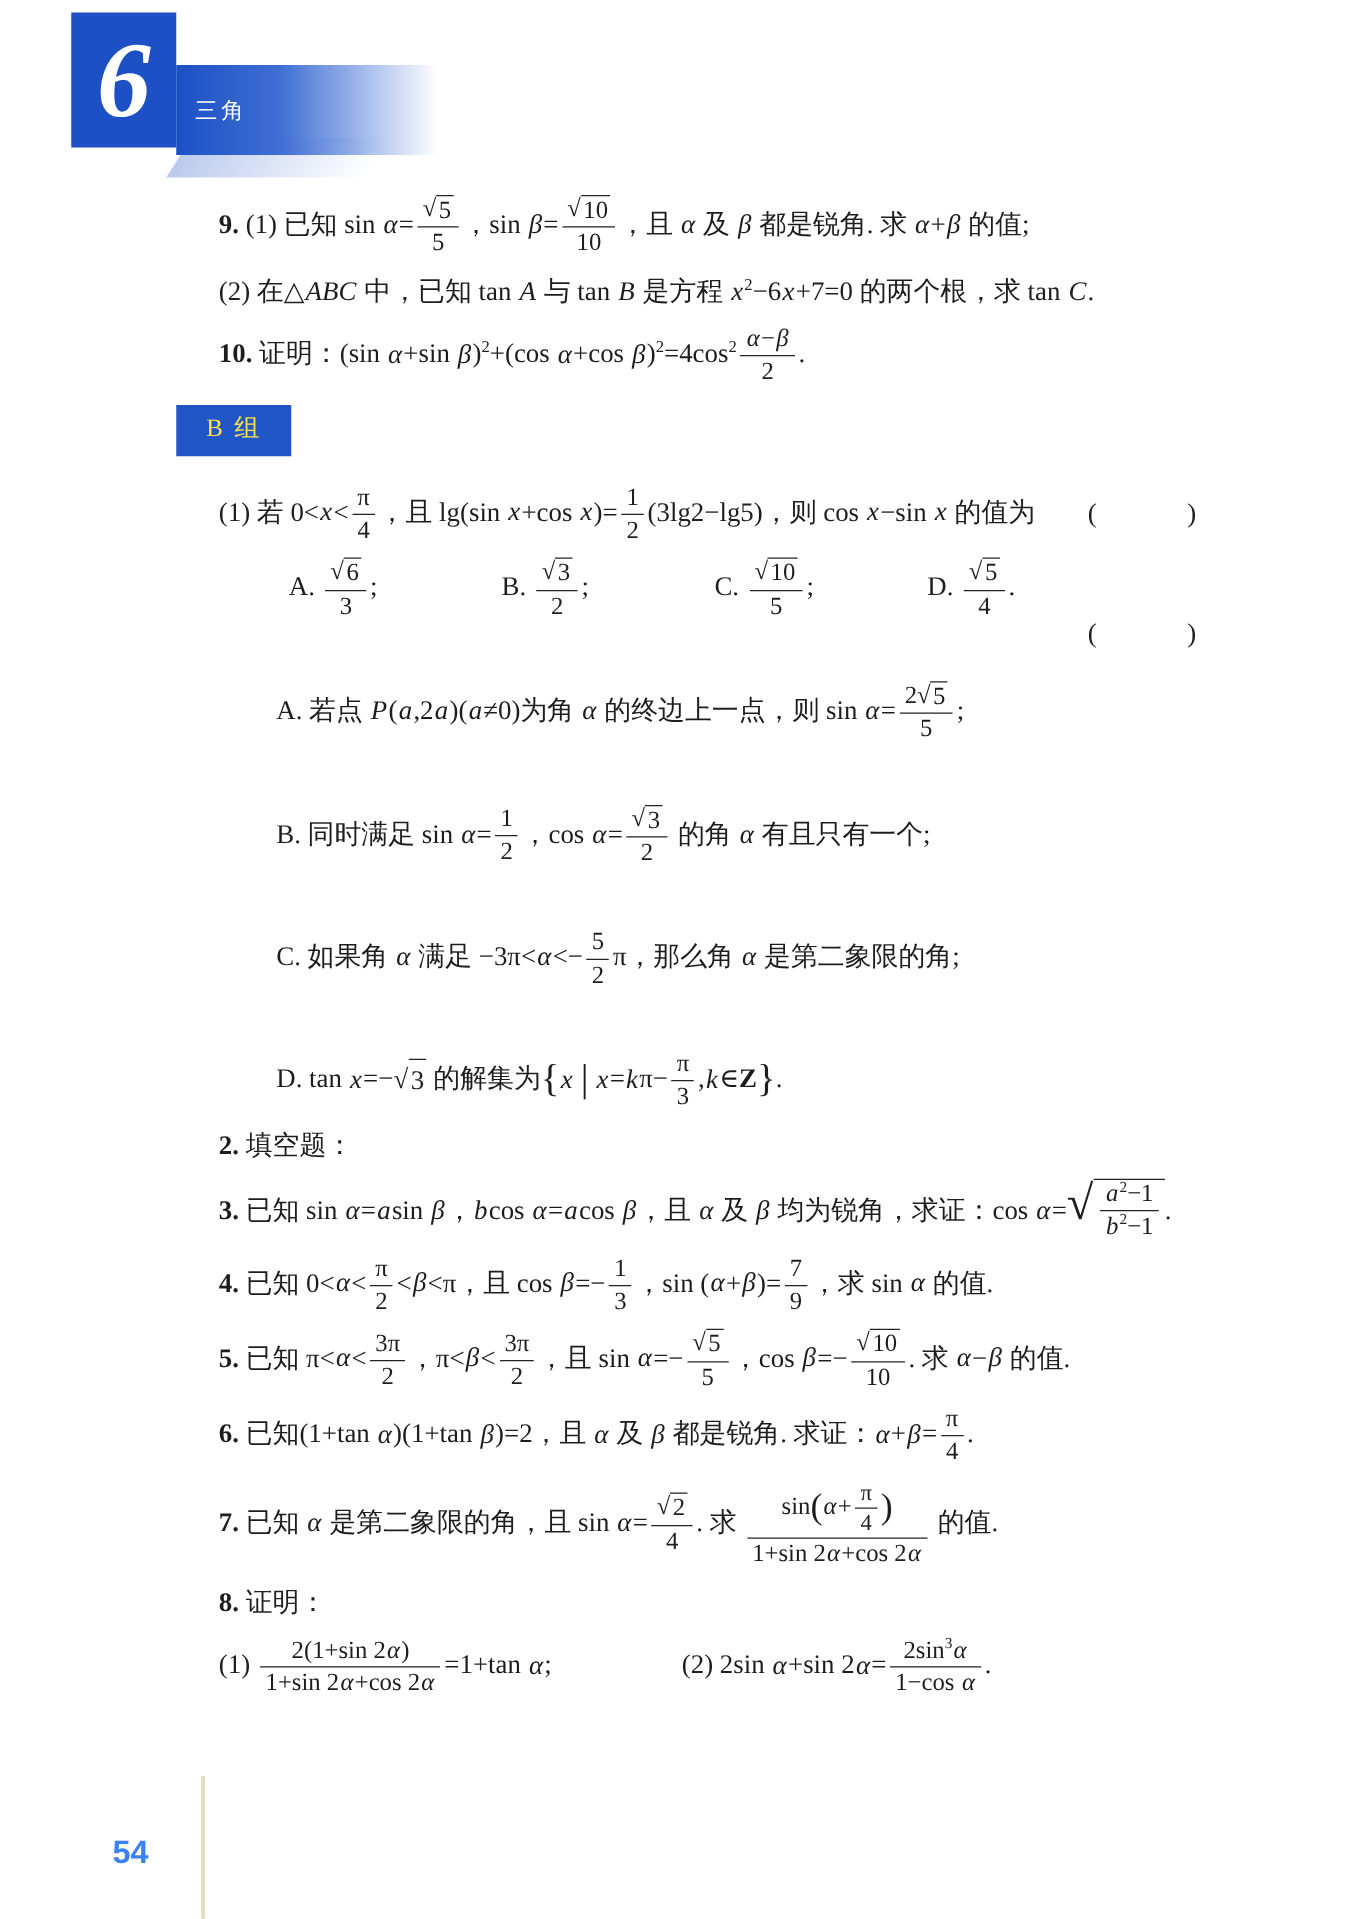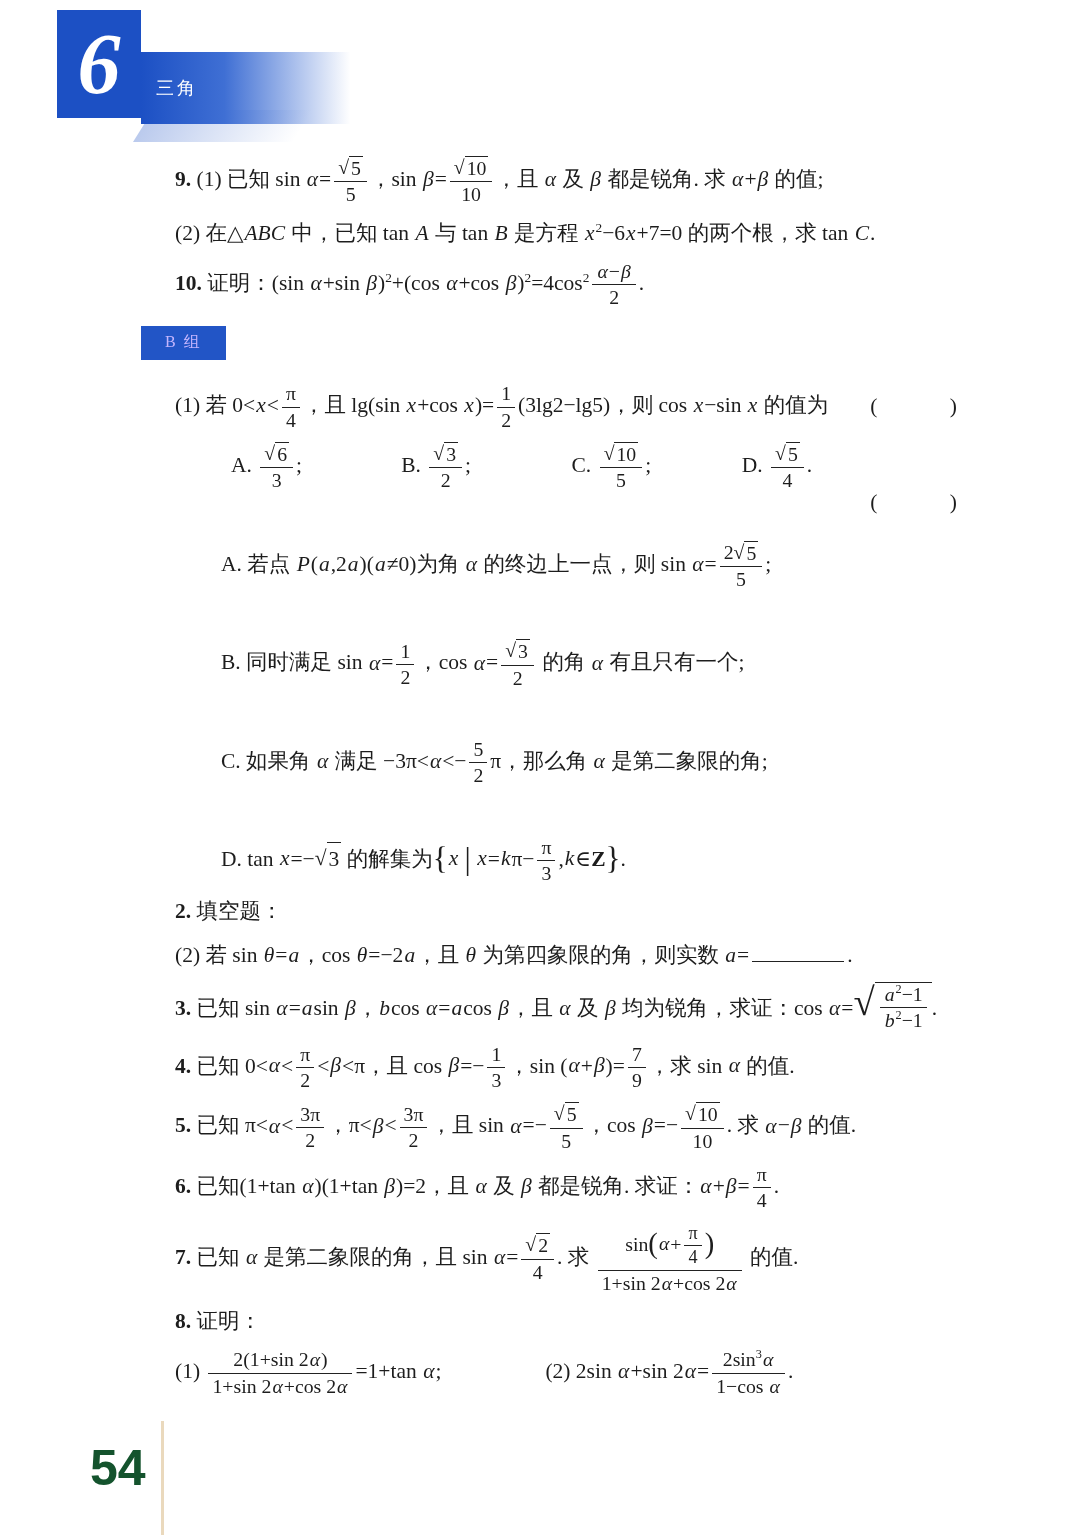--- a/index.html
+++ b/index.html
@@ -32,22 +32,22 @@
   }
   
   .content{position:absolute;left:175px;top:156px;width:792px;}
   .line{position:relative;margin:0 0 10px 0;font-size:21.5px;line-height:1.55;}
   .line-body{display:inline-block;max-width:100%;}
   .line.ind .line-body{padding-left:46px;display:block;margin-top:48px;}
   .line.opts .line-body{display:flex;padding-left:56px;width:86%;}
   .opt{width:25%;}
   .line.badge{margin:14px 0 22px -34px;}
   .line.badge .line-body{
-    background:#2255c6;color:#c4b5fd;padding:4px 24px 6px;
-    font-size:16px;letter-spacing:2px;
+    background:#2255c6;color:#fde047;padding:4px 24px 6px;
+    font-size:20px;letter-spacing:2px;
   }
   .bracket{
     position:absolute;right:8px;top:50%;transform:translateY(-50%);
     letter-spacing:2px;white-space:pre;
   }
   
   .fr{
     display:inline-flex;flex-direction:column;vertical-align:middle;
     text-align:center;margin:0 3px;line-height:1.18;font-size:0.92em;
   }
@@ -61,21 +61,21 @@
   .big{font-size:1.45em;font-style:normal;vertical-align:-0.10em;line-height:0;}
   .blank{
     display:inline-block;width:92px;height:1em;
     border-bottom:1.2px solid #222;vertical-align:baseline;margin:0 3px;
   }
   .gap{display:inline-block;width:104px;}
   i{font-style:italic;padding:0 1px;}
   
   .page-num{
     position:absolute;left:90px;bottom:38px;
-    color:#14532d;font-size:50px;font-weight:bold;
+    color:#3b82f6;font-size:26px;font-weight:bold;
     font-family:"Liberation Sans","DejaVu Sans",sans-serif;
   }
   .footer-rule{
     position:absolute;left:161px;bottom:0;width:3px;height:114px;
     background:#ead9bd;
   }
 </style>
 </head>
 <body>
 
@@ -172,21 +172,20 @@
       </div>
       <div class="line ind">
         <span class="line-body">D. tan <i>x</i>=−<span class="sq">
             <span class="ra">3</span>
           </span> 的解集为<span class="big">{</span><i>x</i> <span class="big">|</span> <i>x</i>=<i>k</i>π−<span class="fr">
             <span class="nu">π</span>
             <span class="de">3</span>
           </span>,<i>k</i>∈<b>Z</b><span class="big">}</span>.</span>
       </div>
       <div class="line"><span class="line-body"><b>2.</b> 填空题：</span></div>
-      <div class="line"><span class="line-body">(2) 若 sin <i>θ</i>=<i>a</i>，cos <i>θ</i>=−2<i>a</i>，且 <i>θ</i> 为第四象限的角，则实数 <i>a</i>=<span class="blank"></span>.</span></div>
       <div class="line"><span class="line-body"><b>3.</b> 已知 sin <i>α</i>=<i>a</i>sin <i>β</i>，<i>b</i>cos <i>α</i>=<i>a</i>cos <i>β</i>，且 <i>α</i> 及 <i>β</i> 均为锐角，求证：cos <i>α</i>=<span class="sq sqbig">
             <span class="ra"><span class="fr">
                 <span class="nu"><i>a</i><sup>2</sup>−1</span>
                 <span class="de"><i>b</i><sup>2</sup>−1</span>
               </span></span>
           </span>.</span></div>
       <div class="line"><span class="line-body"><b>4.</b> 已知 0&lt;<i>α</i>&lt;<span class="fr">
             <span class="nu">π</span>
             <span class="de">2</span>
           </span>&lt;<i>β</i>&lt;π，且 cos <i>β</i>=−<span class="fr">

